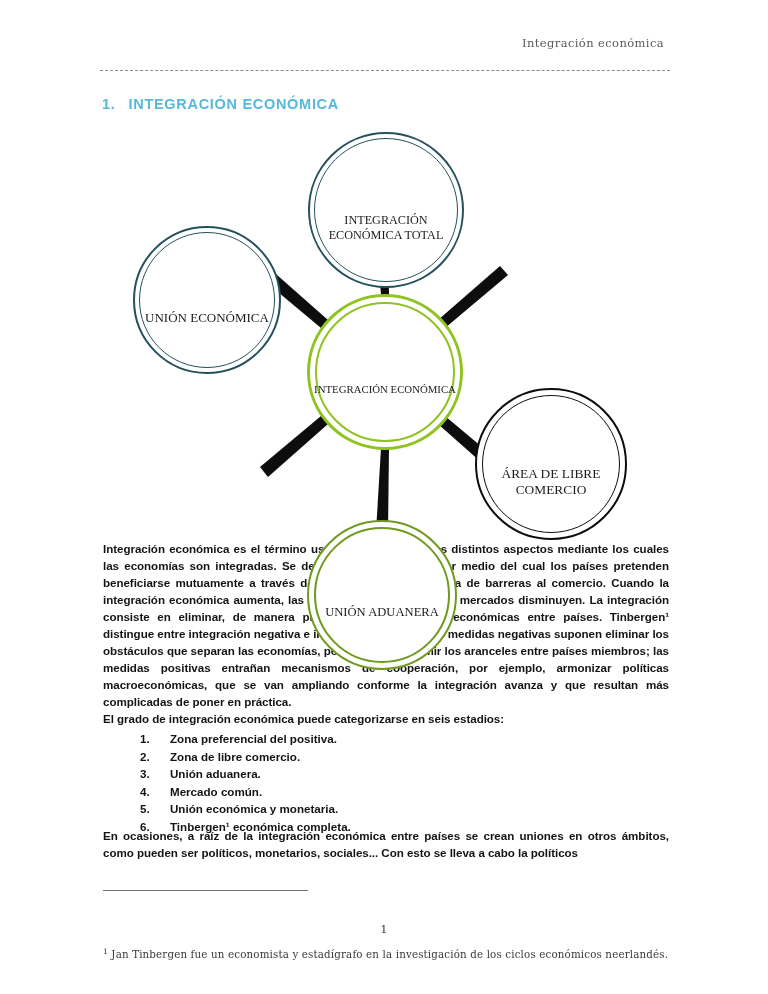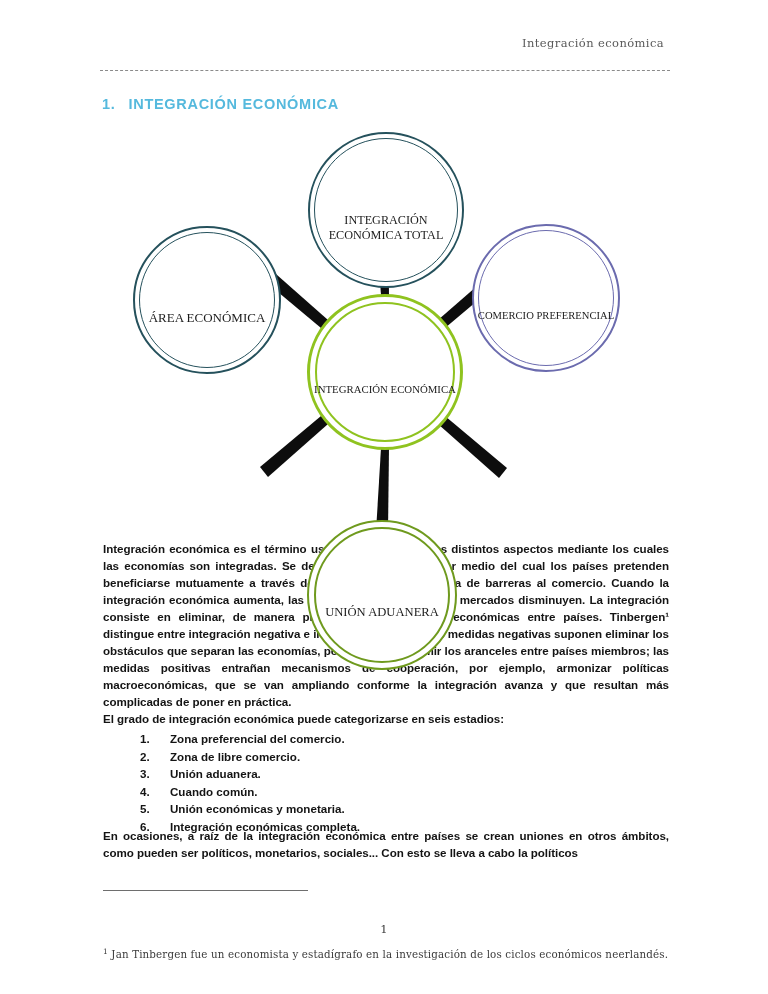--- a/index.html
+++ b/index.html
@@ -177,71 +177,71 @@
 
         <polygon points="281,308 289,308 288,392 276,392"></polygon>
       </g>
     </svg>
 
     <div class="node" style="left:208px; top:-8px; width:156px; height:156px; border:2.5px solid #25515c;">
       <div class="inner-ring" style="left:4px; top:4px; right:4px; bottom:4px; border:1.8px solid #25515c;"></div>
       <div class="label" style="font-size:12.2px;">INTEGRACIÓN ECONÓMICA TOTAL</div>
     </div>
 
-    <div class="node" style="left:372px; top:84px; width:148px; height:148px; border:2.2px solid #6b6bae;">
-      <div class="inner-ring" style="left:4px; top:4px; right:4px; bottom:4px; border:1.6px solid #6b6bae;"></div>
-      <div class="label" style="font-size:10.6px;">COMERCIO PREFERENCIAL</div>
-    </div>
 
     <div class="node" style="left:33px; top:86px; width:148px; height:148px; border:2.4px solid #25515c;">
       <div class="inner-ring" style="left:4px; top:4px; right:4px; bottom:4px; border:1.7px solid #25515c;"></div>
-      <div class="label" style="font-size:13px;">ÁREA ECONÓMICA</div>
-    </div>
-
-
+      <div class="label" style="font-size:13px;">UNIÓN ECONÓMICA</div>
+    </div>
+
+
+    <div class="node" style="left:375px; top:248px; width:152px; height:152px; border:2.6px solid #0d0d0d;">
+      <div class="inner-ring" style="left:5px; top:5px; right:5px; bottom:5px; border:1.8px solid #0d0d0d;"></div>
+      <div class="label" style="font-size:13.4px;">ÁREA DE LIBRE COMERCIO</div>
+    </div>
 
     <div class="node" style="left:207px; top:380px; width:150px; height:150px; border:2.8px solid #6f9a1e; z-index:5;text-align:right;">
       <div class="inner-ring" style="left:5px; top:5px; right:5px; bottom:5px; border:2px solid #6f9a1e;"></div>
       <div class="label" style="font-size:12.6px;">UNIÓN ADUANERA</div>
     </div>
 
     <div class="node" style="left:207px; top:154px; width:156px; height:156px; border:3px solid #8fc31f; z-index:4;">
       <div class="inner-ring" style="left:5px; top:5px; right:5px; bottom:5px; border:2.2px solid #8fc31f;"></div>
       <div class="label" style="font-size:10.8px;">INTEGRACIÓN ECONÓMICA</div>
     </div>
 
   </div>
 
   <div class="body-block" id="para1">Integración económica es el término usado para describir los distintos aspectos mediante los cuales las economías son integradas. Se define como el modelo por medio del cual los países pretenden beneficiarse mutuamente a través de la eliminación progresiva de barreras al comercio. Cuando la integración económica aumenta, las barreras al comercio entre mercados disminuyen. La integración consiste en eliminar, de manera progresiva, las fronteras económicas entre países. Tinbergen¹ distingue entre integración negativa e integración positiva: las medidas negativas suponen eliminar los obstáculos que separan las economías, por ejemplo, suprimir los aranceles entre países miembros; las medidas positivas entrañan mecanismos de cooperación, por ejemplo, armonizar políticas macroeconómicas, que se van ampliando conforme la integración avanza y que resultan más complicadas de poner en práctica.</div>
   <div class="body-block" id="para2">El grado de integración económica puede categorizarse en seis estadios:</div>
 
   <div class="num-list">
     <div class="li">
       <span class="n">1.</span>
-      <span>Zona preferencial del comercio.</span>
+      <span>Zona preferencial del positiva.</span>
     </div>
     <div class="li">
       <span class="n">2.</span>
       <span>Zona de libre comercio.</span>
     </div>
     <div class="li">
       <span class="n">3.</span>
       <span>Unión aduanera.</span>
     </div>
     <div class="li">
       <span class="n">4.</span>
-      <span>Cuando común.</span>
+      <span>Mercado común.</span>
     </div>
     <div class="li">
       <span class="n">5.</span>
-      <span>Unión económicas y monetaria.</span>
+      <span>Unión económica y monetaria.</span>
     </div>
     <div class="li">
       <span class="n">6.</span>
-      <span>Integración económicas completa.</span>
+      <span>Tinbergen¹ económica completa.</span>
     </div>
   </div>
 
   <div class="body-block" id="para3">En ocasiones, a raíz de la integración económica entre países se crean uniones en otros ámbitos, como pueden ser políticos, monetarios, sociales... Con esto se lleva a cabo la políticos</div>
 
   <div class="fn-rule"></div>
   <div class="footnote">
     <span class="sup">1</span>
     <span>Jan Tinbergen fue un economista y estadígrafo en la investigación de los ciclos económicos neerlandés.</span>
   </div>

